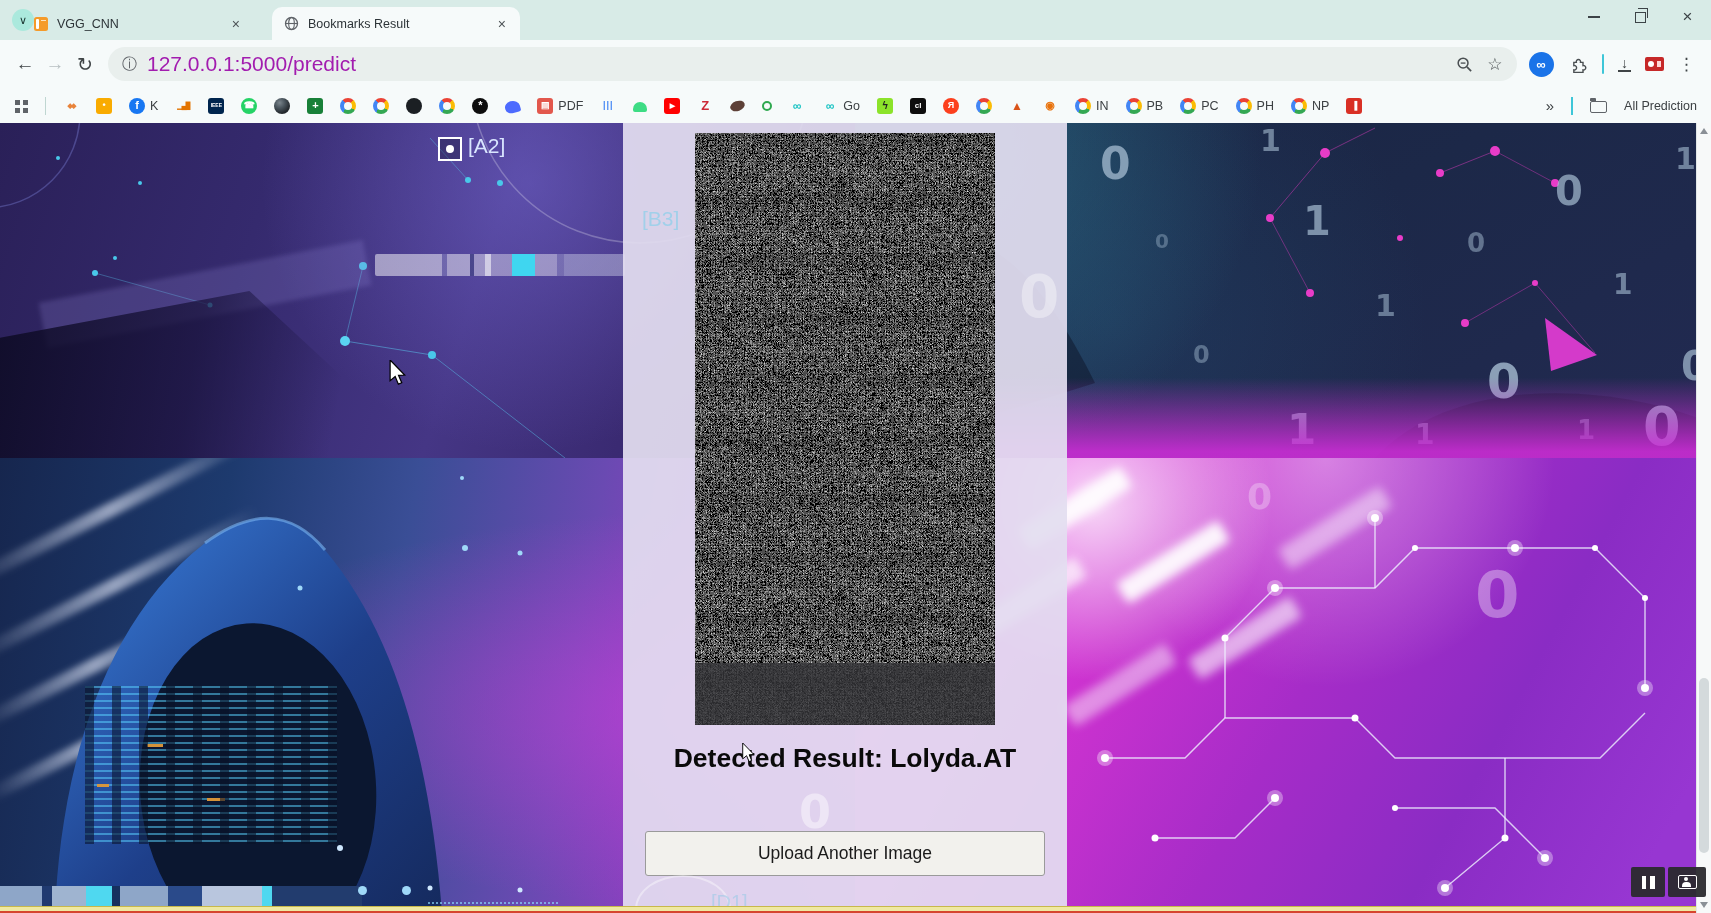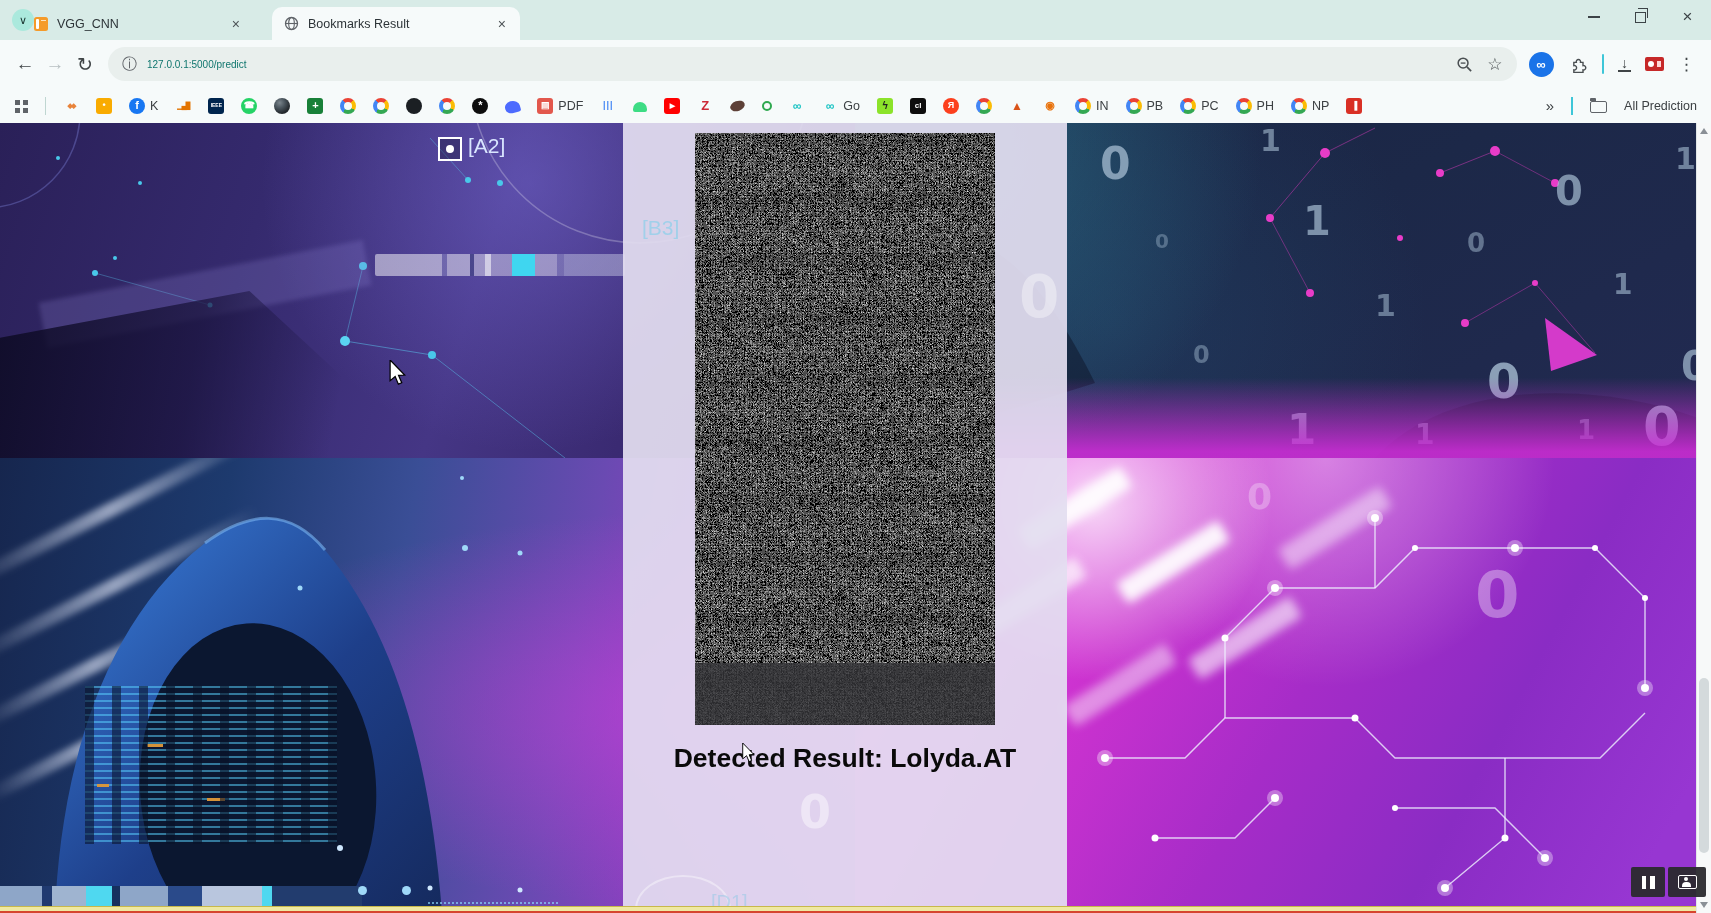--- a/index.html
+++ b/index.html
@@ -29,21 +29,21 @@
   .closex{font-size:17px;}
 
   
   .toolbar{height:48px;background:#f6fafa;display:flex;align-items:center;padding:0 10px;box-sizing:border-box;}
   .navic{width:30px;height:30px;display:flex;align-items:center;justify-content:center;
        font-size:19px;color:#3f4446;border-radius:50%;flex:none;}
   .navic.fwd{color:#b7bfc1;}
   .omnibox{flex:1;height:34px;margin:0 12px 0 8px;background:#e9efed;border-radius:17px;
        display:flex;align-items:center;padding:0 14px;gap:10px;box-sizing:border-box;}
   .omni-info{font-size:15px;color:#5f6368;}
-  .omni-url{font-size:10px;color:#0f766e;}
+  .omni-url{font-size:21px;color:#a21caf;}
   .omni-right{margin-left:auto;display:flex;align-items:center;gap:14px;}
   .star{font-size:17px;color:#4a4f52;}
   .ext-area{display:flex;align-items:center;gap:14px;padding-right:6px;}
   .inf-circle{width:25px;height:25px;border-radius:50%;background:#1a73e8;color:#fff;
        display:flex;align-items:center;justify-content:center;font-size:13px;font-weight:bold;}
   .teal-sep{width:2.5px;height:20px;background:#3ec6d8;border-radius:2px;}
   .dl-icon{display:flex;flex-direction:column;align-items:center;color:#3f4446;}
   .dl-icon .ar{font-size:14px;line-height:12px;}
   .dl-icon .tray{width:13px;height:2px;background:#3f4446;margin-top:1px;}
   .red-badge{width:19px;height:14px;background:#c62828;border-radius:2px;position:relative;}
@@ -162,21 +162,21 @@
   .light{position:absolute;width:120px;height:24px;background:rgba(255,255,255,.9);
     filter:blur(5px);transform:rotate(-32deg);border-radius:4px;}
   .lt1{left:160px;top:38px;}.lt2{left:258px;top:92px;}.lt3{left:115px;top:128px;opacity:.75;}
   .lt4{left:330px;top:168px;opacity:.65;}.lt5{left:205px;top:215px;opacity:.5;}.lt6{left:420px;top:58px;opacity:.5;}
   .br-zero{position:absolute;color:rgba(255,255,255,.35);font-weight:bold;font-family:"DejaVu Sans",sans-serif;}
   .bz1{left:620px;top:100px;font-size:64px;}
   .bz2{left:392px;top:18px;font-size:36px;opacity:.8;}
 
   
   .panel{position:absolute;left:623px;top:0;width:444px;height:790px;background:rgba(227,222,240,.93);}
-  .b3{position:absolute;left:19px;top:93px;font-size:21px;color:rgba(148,208,234,.8);}
+  .b3{position:absolute;left:19px;top:84px;font-size:21px;color:rgba(148,208,234,.8);}
   .d1{position:absolute;left:88px;top:768px;font-size:20px;color:rgba(150,200,230,.55);}
   .pz{position:absolute;color:rgba(255,255,255,.38);font-weight:bold;font-family:"DejaVu Sans",sans-serif;}
   .pz1{left:396px;top:140px;font-size:58px;}
   .pz2{left:176px;top:662px;font-size:46px;color:rgba(255,255,255,.45);}
   .faint-circle{position:absolute;left:12px;top:752px;width:92px;height:64px;border:2px solid rgba(255,255,255,.4);border-radius:50%;}
   .noise-wrap{position:absolute;left:72px;top:10px;width:300px;height:592px;}
   .noise-rows{position:absolute;inset:0;opacity:.45;
     background:repeating-linear-gradient(180deg,rgba(0,0,0,.2) 0 14px,transparent 14px 36px,rgba(255,255,255,.1) 36px 42px,transparent 42px 60px);}
   .noise-bottom{position:absolute;left:0;bottom:0;width:100%;height:62px;background:rgba(52,52,56,.82);}
   .result{position:absolute;left:0;top:620px;width:100%;text-align:center;
@@ -630,20 +630,21 @@
         <div class="noise-rows"></div>
         <div class="noise-bottom"></div>
       </div>
 
       <span class="pz pz2">0</span>
 
       <div class="result">
         <div>Detected Result: Lolyda.AT</div>
       </div>
 
+      <div class="upload-btn">Upload Another Image</div>
 
       <div class="faint-circle"></div>
       <span class="d1">[D1]</span>
     </div>
 
     <svg class="cursor cur1" width="22" height="26" viewBox="0 0 11 17">
       <path d="M1 0 L1 13.5 L4.3 10.8 L6.4 15.8 L8.6 14.9 L6.5 10 L10.5 9.8 Z" fill="#ffffff" stroke="#000000" stroke-width="0.8"></path>
     </svg>
     <svg class="cursor cur2" width="16" height="20" viewBox="0 0 11 17">
       <path d="M1 0 L1 13.5 L4.3 10.8 L6.4 15.8 L8.6 14.9 L6.5 10 L10.5 9.8 Z" fill="#ffffff" stroke="#000000" stroke-width="0.8"></path>

